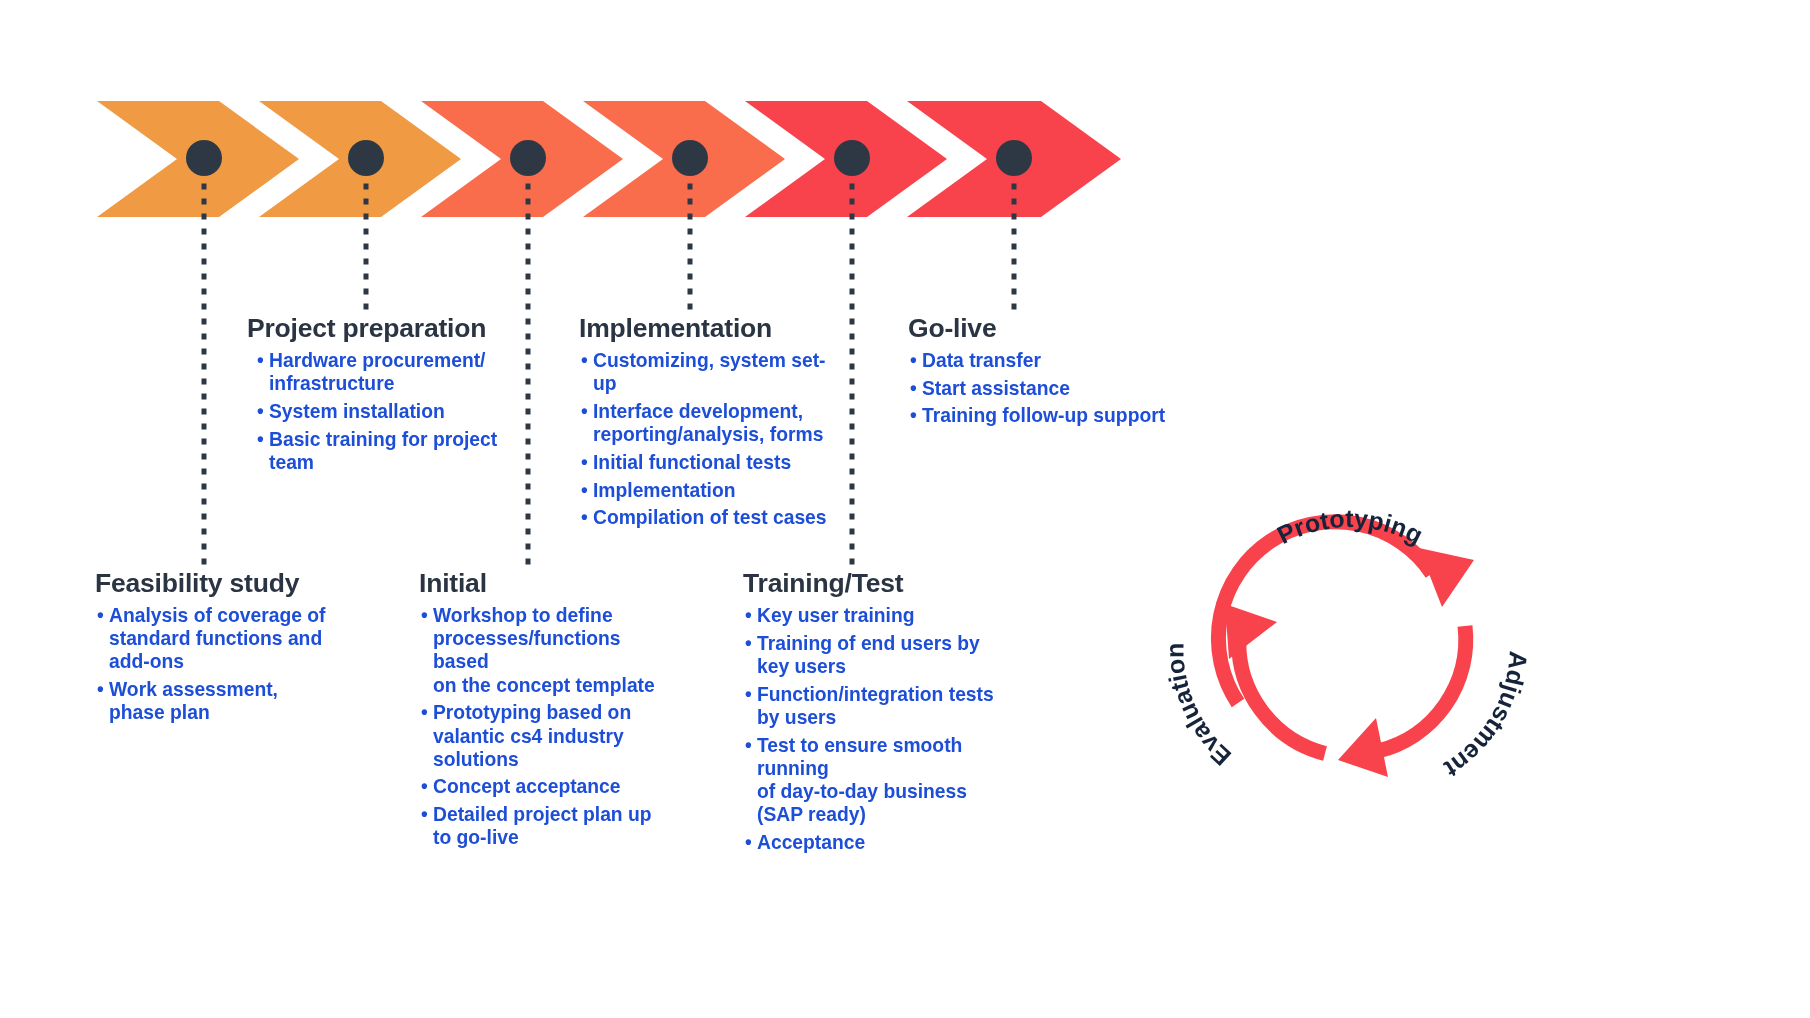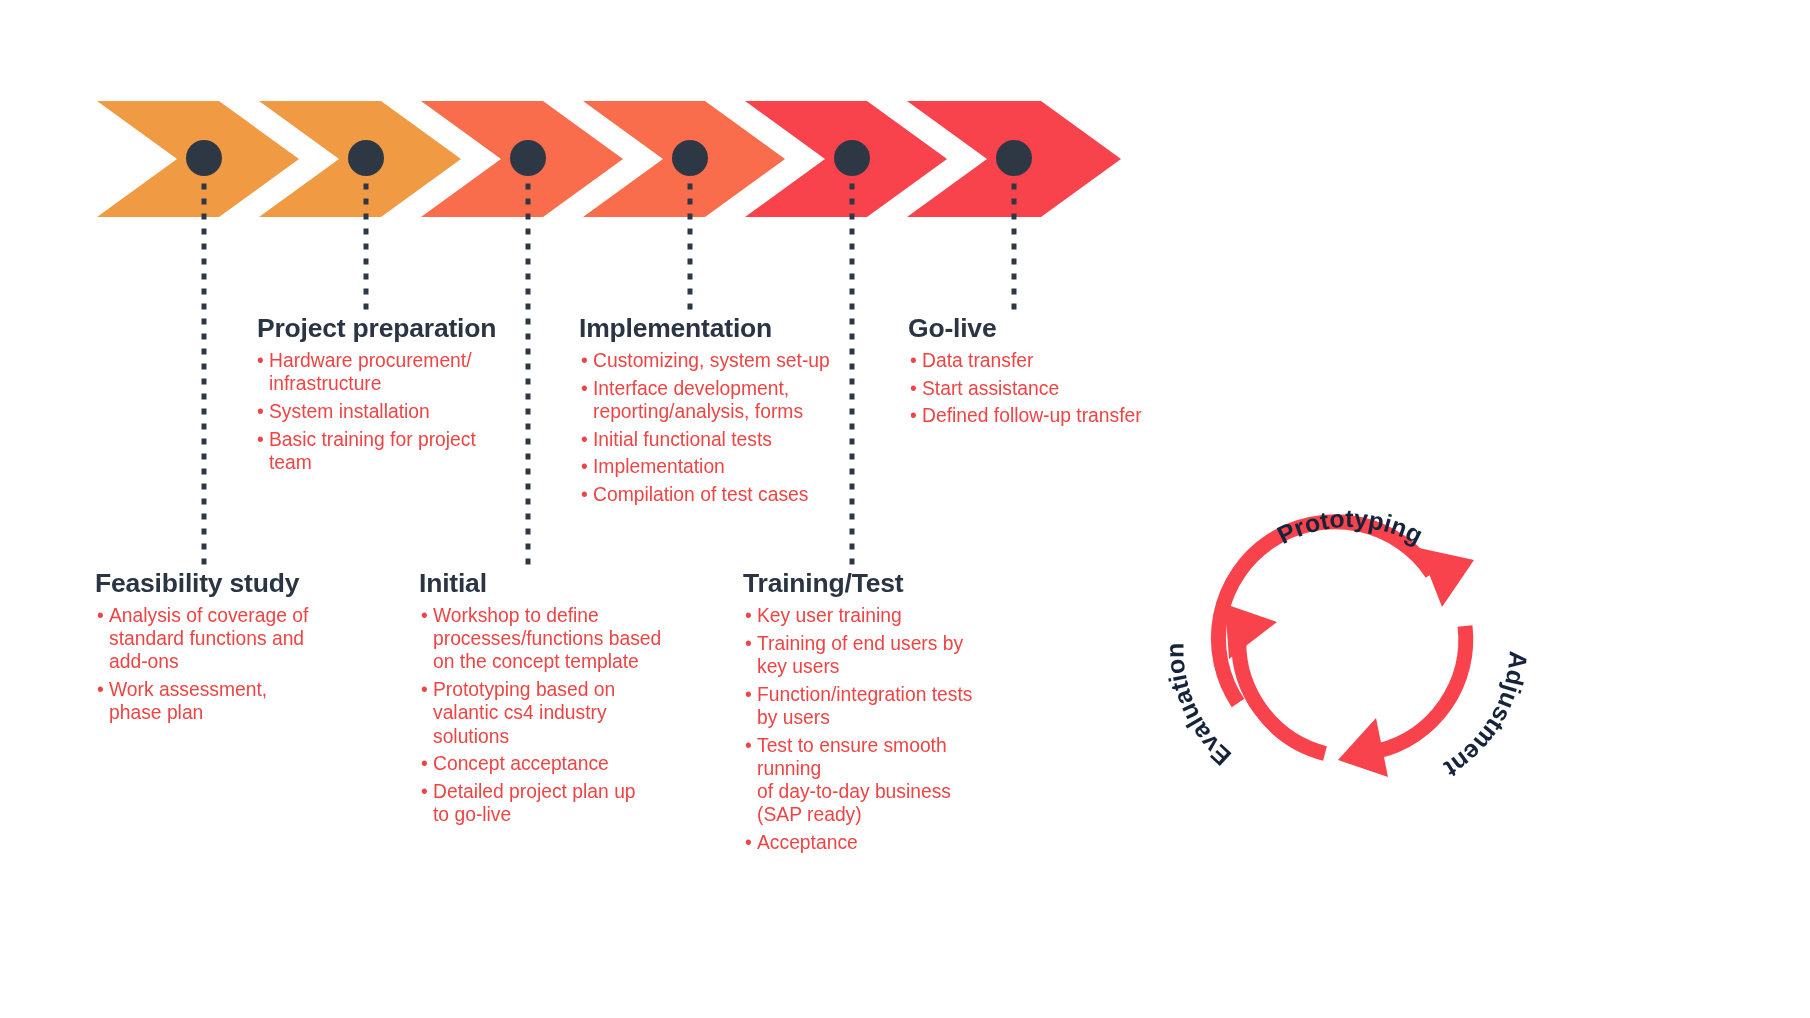--- a/index.html
+++ b/index.html
@@ -21,22 +21,22 @@
     font-weight:700;
     letter-spacing:-0.2px;
     color:#2b3442;
     white-space:nowrap;
     line-height:1.1;
   }
   .phase-list{
     position:absolute;
     font-size:19.3px;
     line-height:23.2px;
-    color:#ef4444;
-    font-weight:400;
+    color:#1d4ed8;
+    font-weight:700;
   }
   .phase-list .li{
     display:block;
     position:relative;
     padding-left:12px;
     margin-bottom:4.5px;
   }
   .phase-list .li:before{
     content:"\2022";
     position:absolute;
@@ -74,41 +74,41 @@
     <g stroke="#2E3845" stroke-width="5" stroke-linecap="square" stroke-dasharray="1 14" fill="none">
       <line x1="204" y1="186" x2="204" y2="568"></line>
       <line x1="366" y1="186" x2="366" y2="312"></line>
       <line x1="528" y1="186" x2="528" y2="568"></line>
       <line x1="690" y1="186" x2="690" y2="312"></line>
       <line x1="852" y1="186" x2="852" y2="568"></line>
       <line x1="1014" y1="186" x2="1014" y2="312"></line>
     </g>
   </svg>
 
-  <div class="phase-title" style="left:257px;top:314px;">Project preparation</div>
+  <div class="phase-title" style="left:247px;top:314px;">Project preparation</div>
   <div class="phase-list" style="left:257px;top:349px;width:250px;">
       <span class="li">Hardware procurement/<br>infrastructure</span>
       <span class="li">System installation</span>
       <span class="li">Basic training for project<br>team</span>
     </div>
 
   <div class="phase-title" style="left:579px;top:314px;">Implementation</div>
   <div class="phase-list" style="left:581px;top:349px;width:260px;">
       <span class="li">Customizing, system set-up</span>
       <span class="li">Interface development,<br>reporting/analysis, forms</span>
       <span class="li">Initial functional tests</span>
       <span class="li">Implementation</span>
       <span class="li">Compilation of test cases</span>
     </div>
 
   <div class="phase-title" style="left:908px;top:314px;">Go-live</div>
   <div class="phase-list" style="left:910px;top:349px;width:260px;">
       <span class="li">Data transfer</span>
       <span class="li">Start assistance</span>
-      <span class="li">Defined follow-up transfer</span>
+      <span class="li">Training follow-up support</span>
     </div>
 
   <div class="phase-title" style="left:95px;top:569px;">Feasibility study</div>
   <div class="phase-list" style="left:97px;top:604px;width:270px;">
       <span class="li">Analysis of coverage of<br>standard functions and<br>add-ons</span>
       <span class="li">Work assessment,<br>phase plan</span>
     </div>
 
   <div class="phase-title" style="left:419px;top:569px;">Initial</div>
   <div class="phase-list" style="left:421px;top:604px;width:250px;">

